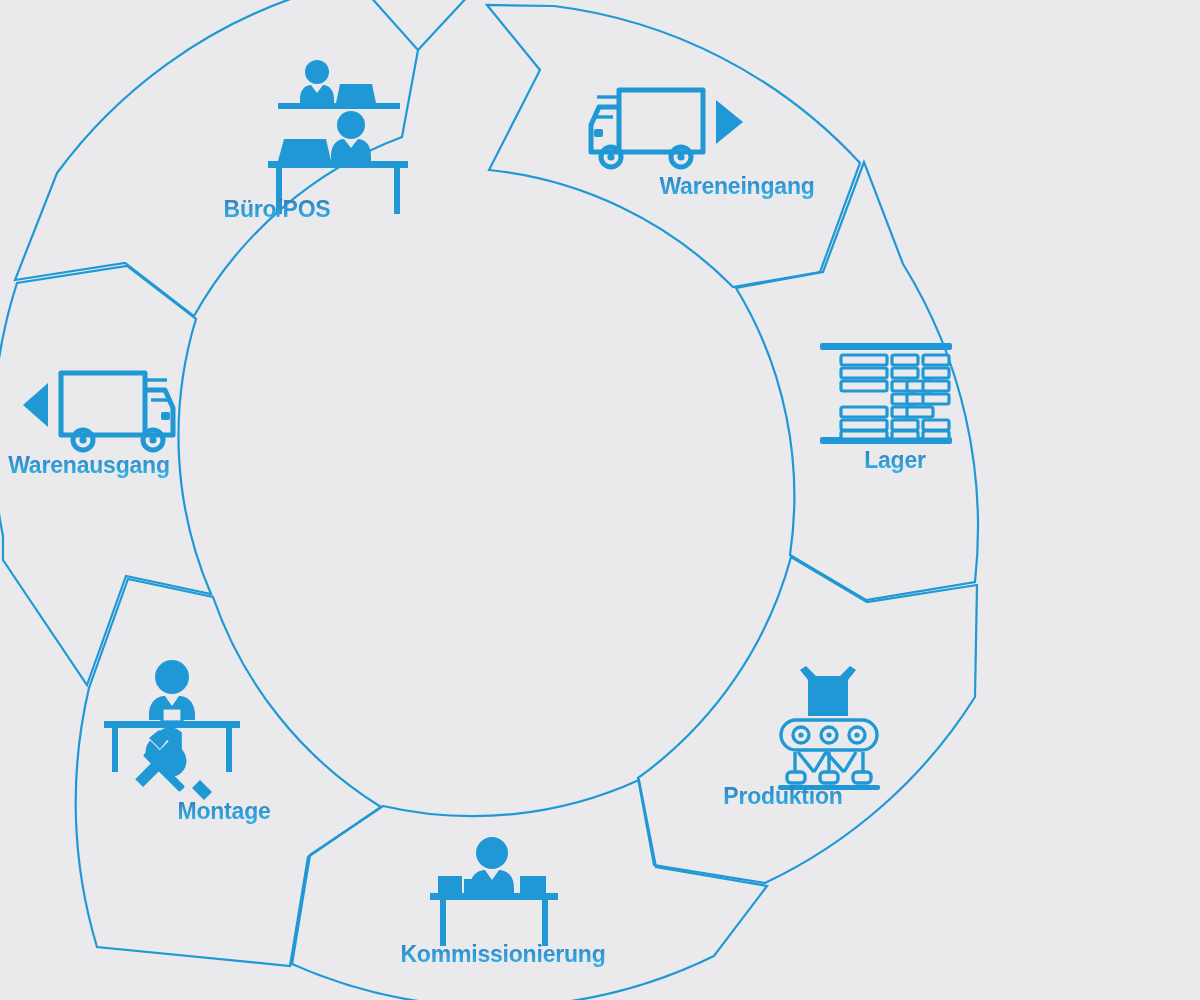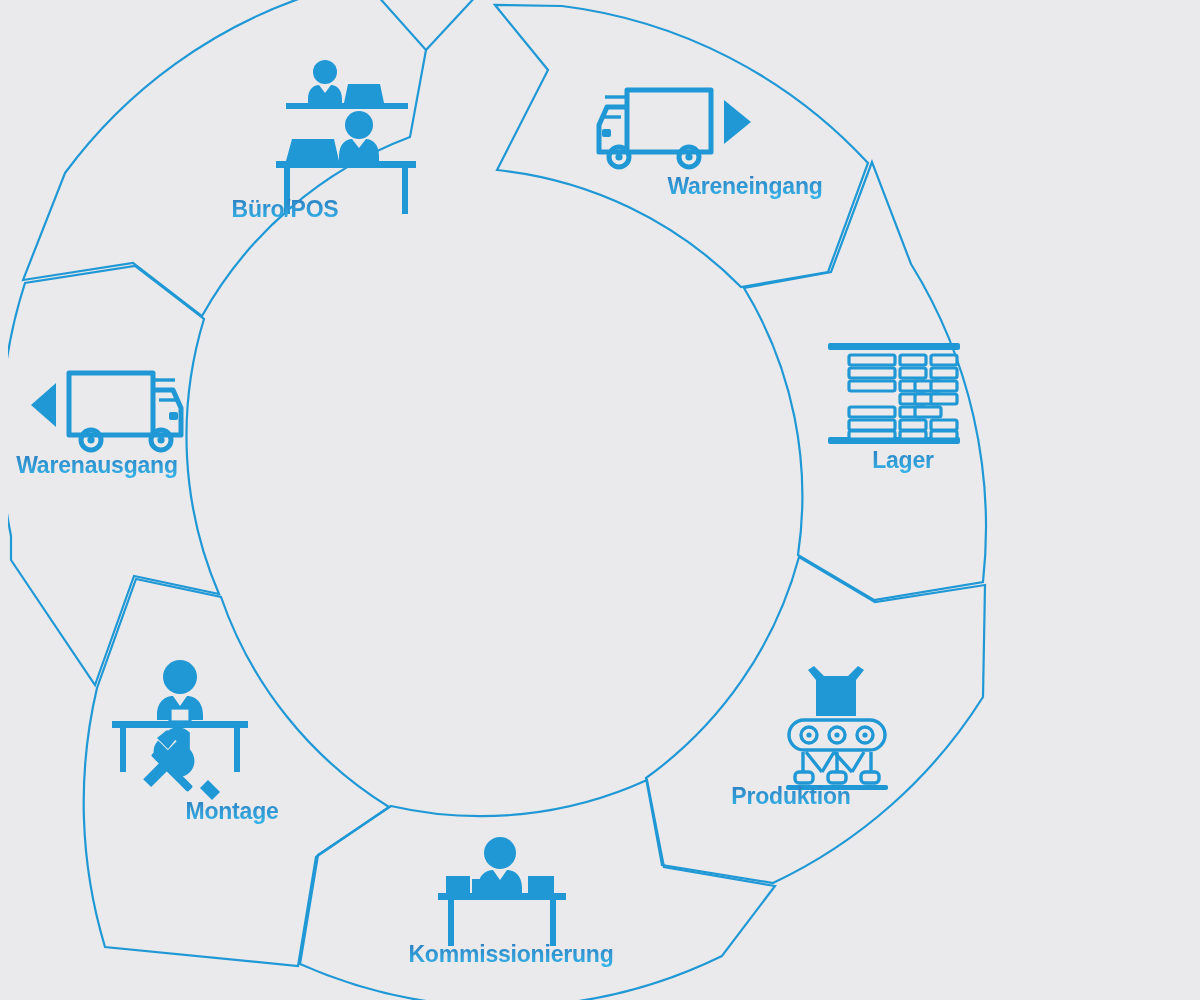--- a/index.html
+++ b/index.html
@@ -10,21 +10,20 @@
     width: 1200px;
     height: 1000px;
     background: #eaeaec;
     font-family: "Liberation Sans", sans-serif;
     overflow: hidden;
   }
   #diagram-root {
     position: relative;
     width: 1164px;
     height: 1000px;
-    padding-left: 8px;
   }
   svg#cycle-svg {
     display: block;
     width: 1200px;
     height: 1000px;
   }
   .seg-shape {
     fill: none;
     stroke: #1f98d5;
     stroke-width: 2.2;

